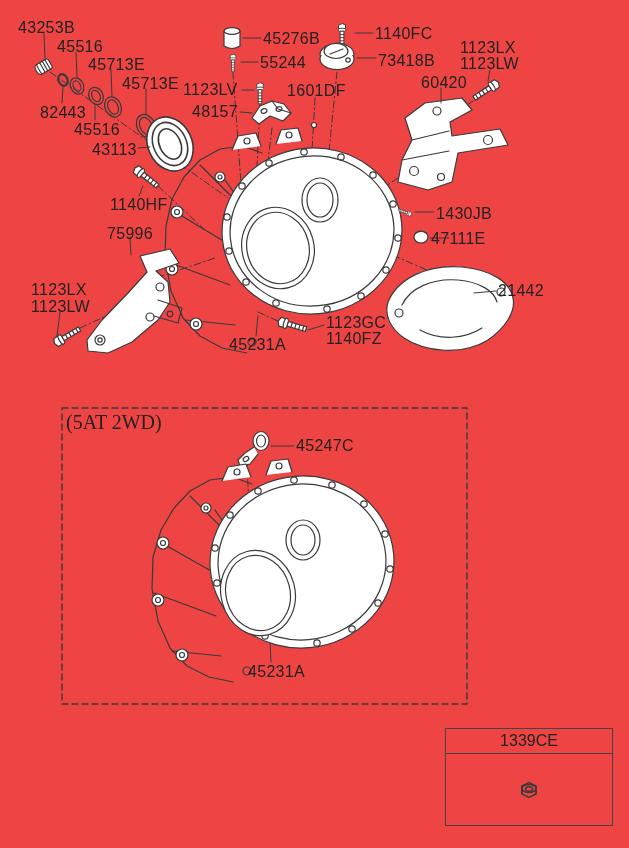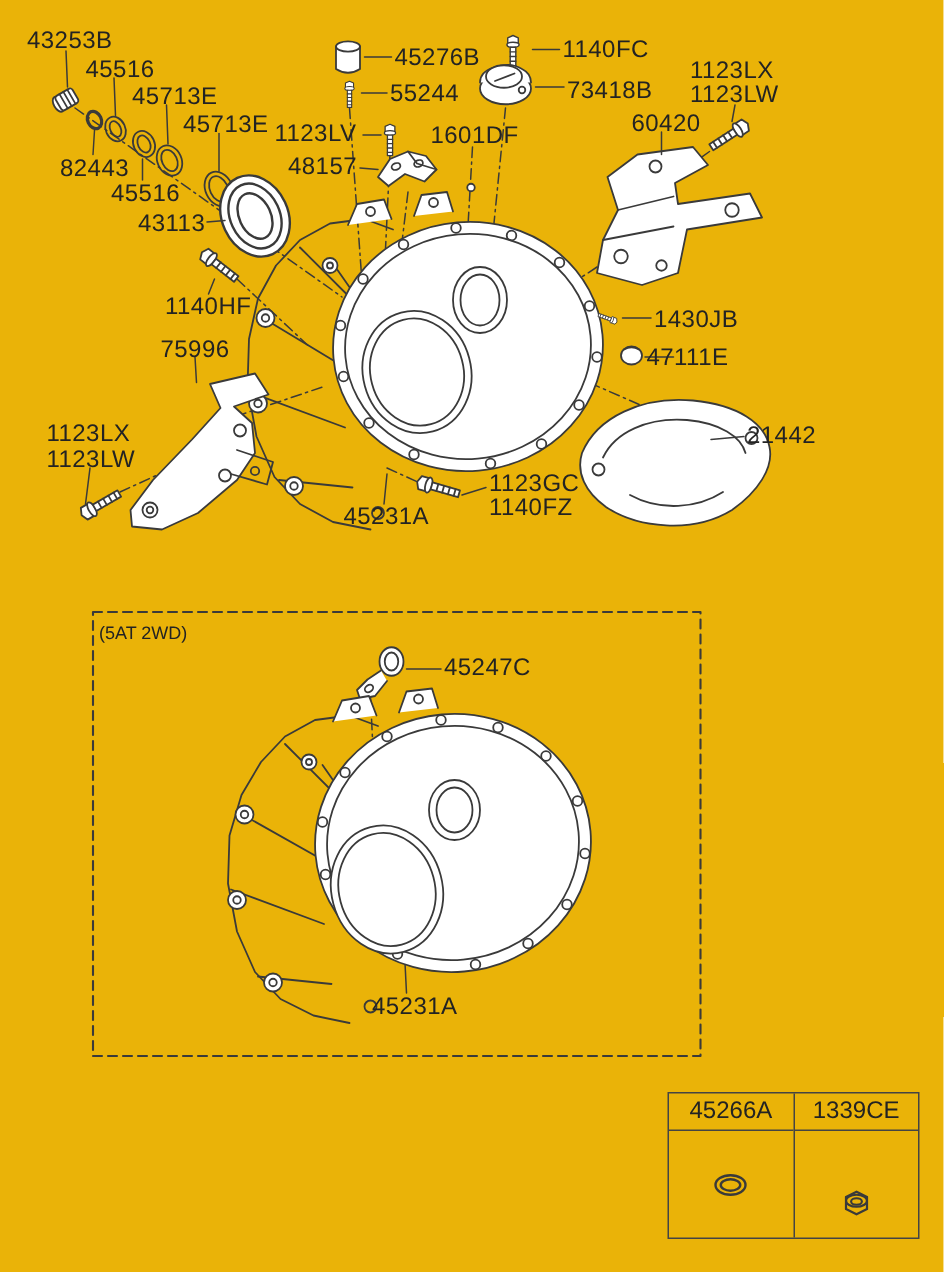--- a/index.html
+++ b/index.html
@@ -1,25 +1,25 @@
 <!DOCTYPE html>
 <html><head>
 <meta charset="utf-8">
 <style>
   html,body{margin:0;padding:0;background:#ffffff;}
   #stage{
-    position:relative;width:629px;height:848px;background:#eab308;
+    position:relative;width:629px;height:848px;background:#ef4444;
     font-family:"Liberation Sans", sans-serif;overflow:hidden;
   }
   #artwork{position:absolute;left:0;top:0;}
   .plabel{
     position:absolute;font-size:16px;line-height:16px;letter-spacing:.3px;
     color:#232323;white-space:nowrap;
   }
-  .caption{position:absolute;font-size:12px;line-height:17px;color:#232323;white-space:nowrap;}
+  .caption{position:absolute;font-size:20px;line-height:17px;color:#232323;white-space:nowrap;font-family:Liberation Serif, serif;}
   
   #parts-table{
     position:absolute;left:445px;top:728px;width:166px;height:96px;
     border:1.5px solid #444;display:flex;
   }
   .pt-col{flex:1;display:flex;flex-direction:column;}
   .pt-col + .pt-col{border-left:1.5px solid #444;gap:24px;}
   .pt-head{
     height:24px;border-bottom:1.5px solid #444;display:flex;
     align-items:center;justify-content:center;font-size:16px;color:#232323;
@@ -316,29 +316,20 @@
 <div class="plabel" style="left:498px;top:283px">21442</div>
 <div class="plabel" style="left:326px;top:315px">1123GC</div>
 <div class="plabel" style="left:326px;top:331px">1140FZ</div>
 
 <div class="caption" style="left:66px;top:414px">(5AT 2WD)</div>
 <div class="plabel" style="left:296px;top:438px">45247C</div>
 <div class="plabel" style="left:248px;top:664px">45231A</div>
 
 <div id="parts-table">
   <div class="pt-col">
-    <div class="pt-head">45266A</div>
-    <div class="pt-cell">
-      <svg width="34" height="24" viewBox="0 0 34 24" fill="none" stroke="#3a3a3a" stroke-width="1.6">
-        <ellipse cx="17" cy="12" rx="10" ry="6.5"></ellipse>
-        <ellipse cx="17" cy="12" rx="6.5" ry="3.8"></ellipse>
-      </svg>
-    </div>
-  </div>
-  <div class="pt-col">
     <div class="pt-head">1339CE</div>
     <div class="pt-cell">
       <svg width="26" height="24" viewBox="0 0 26 24" fill="none" stroke="#3a3a3a" stroke-width="1.4">
         <path d="M6,8 L13,4.5 L20,8 L20,16 L13,19.5 L6,16 Z"></path>
         <ellipse cx="13" cy="10.5" rx="7" ry="4"></ellipse>
         <ellipse cx="13" cy="11" rx="3.6" ry="2.2"></ellipse>
         <path d="M6,16 L6,8 M20,16 L20,8"></path>
       </svg>
     </div>
   </div>

